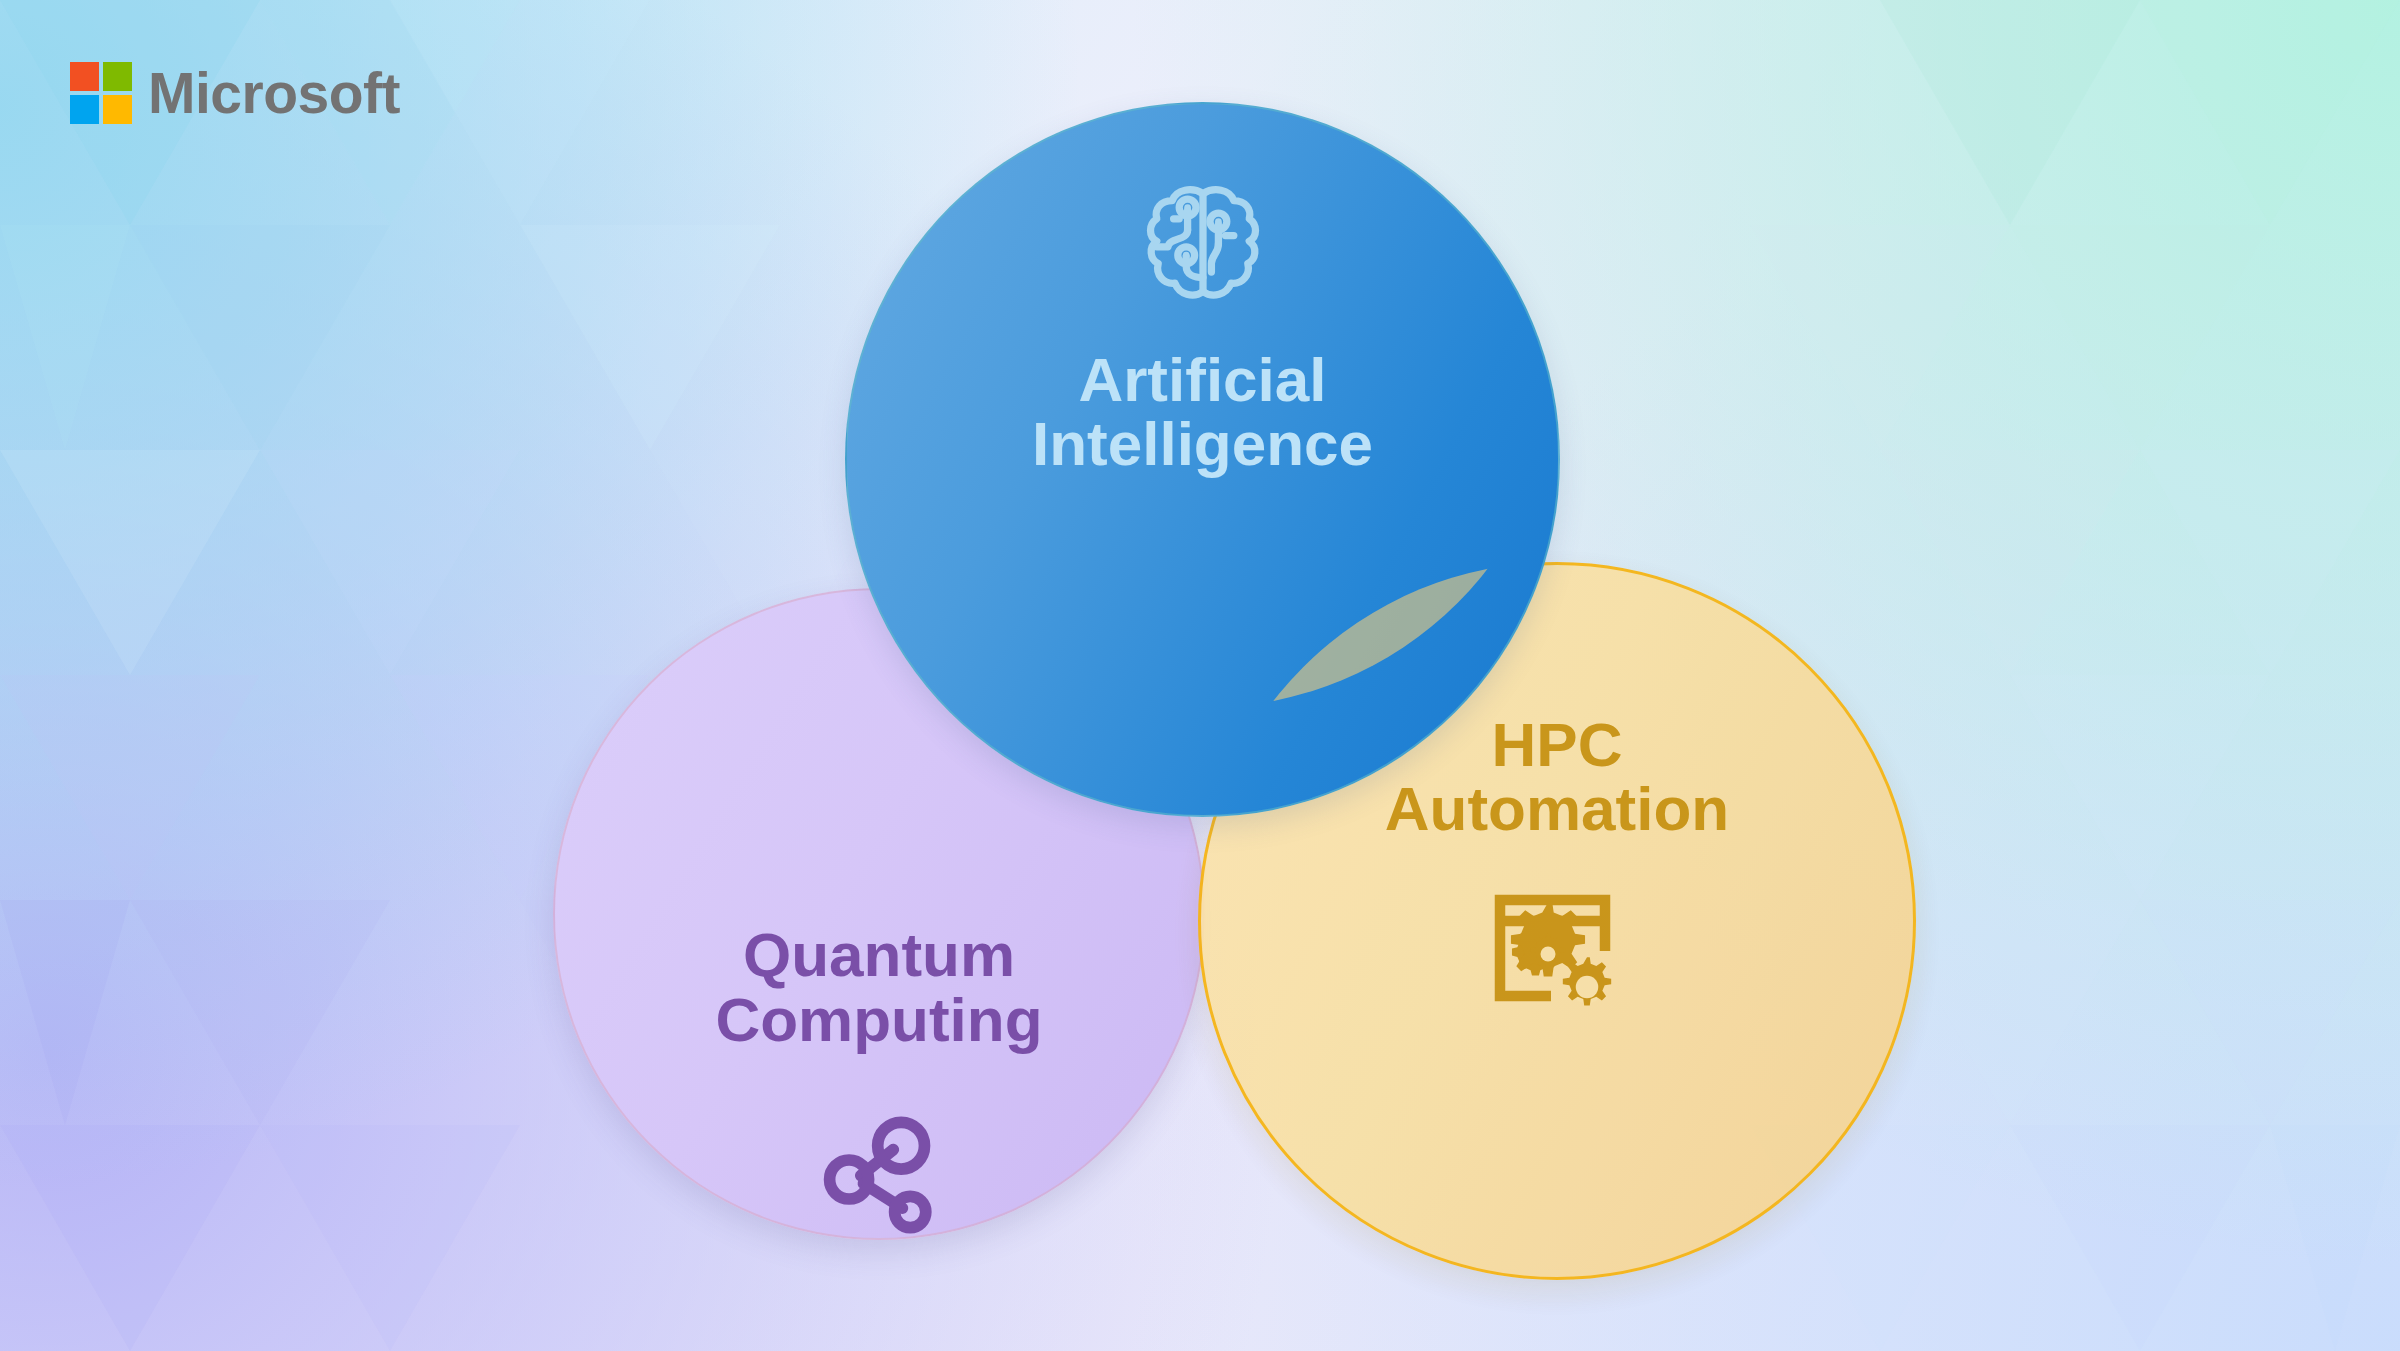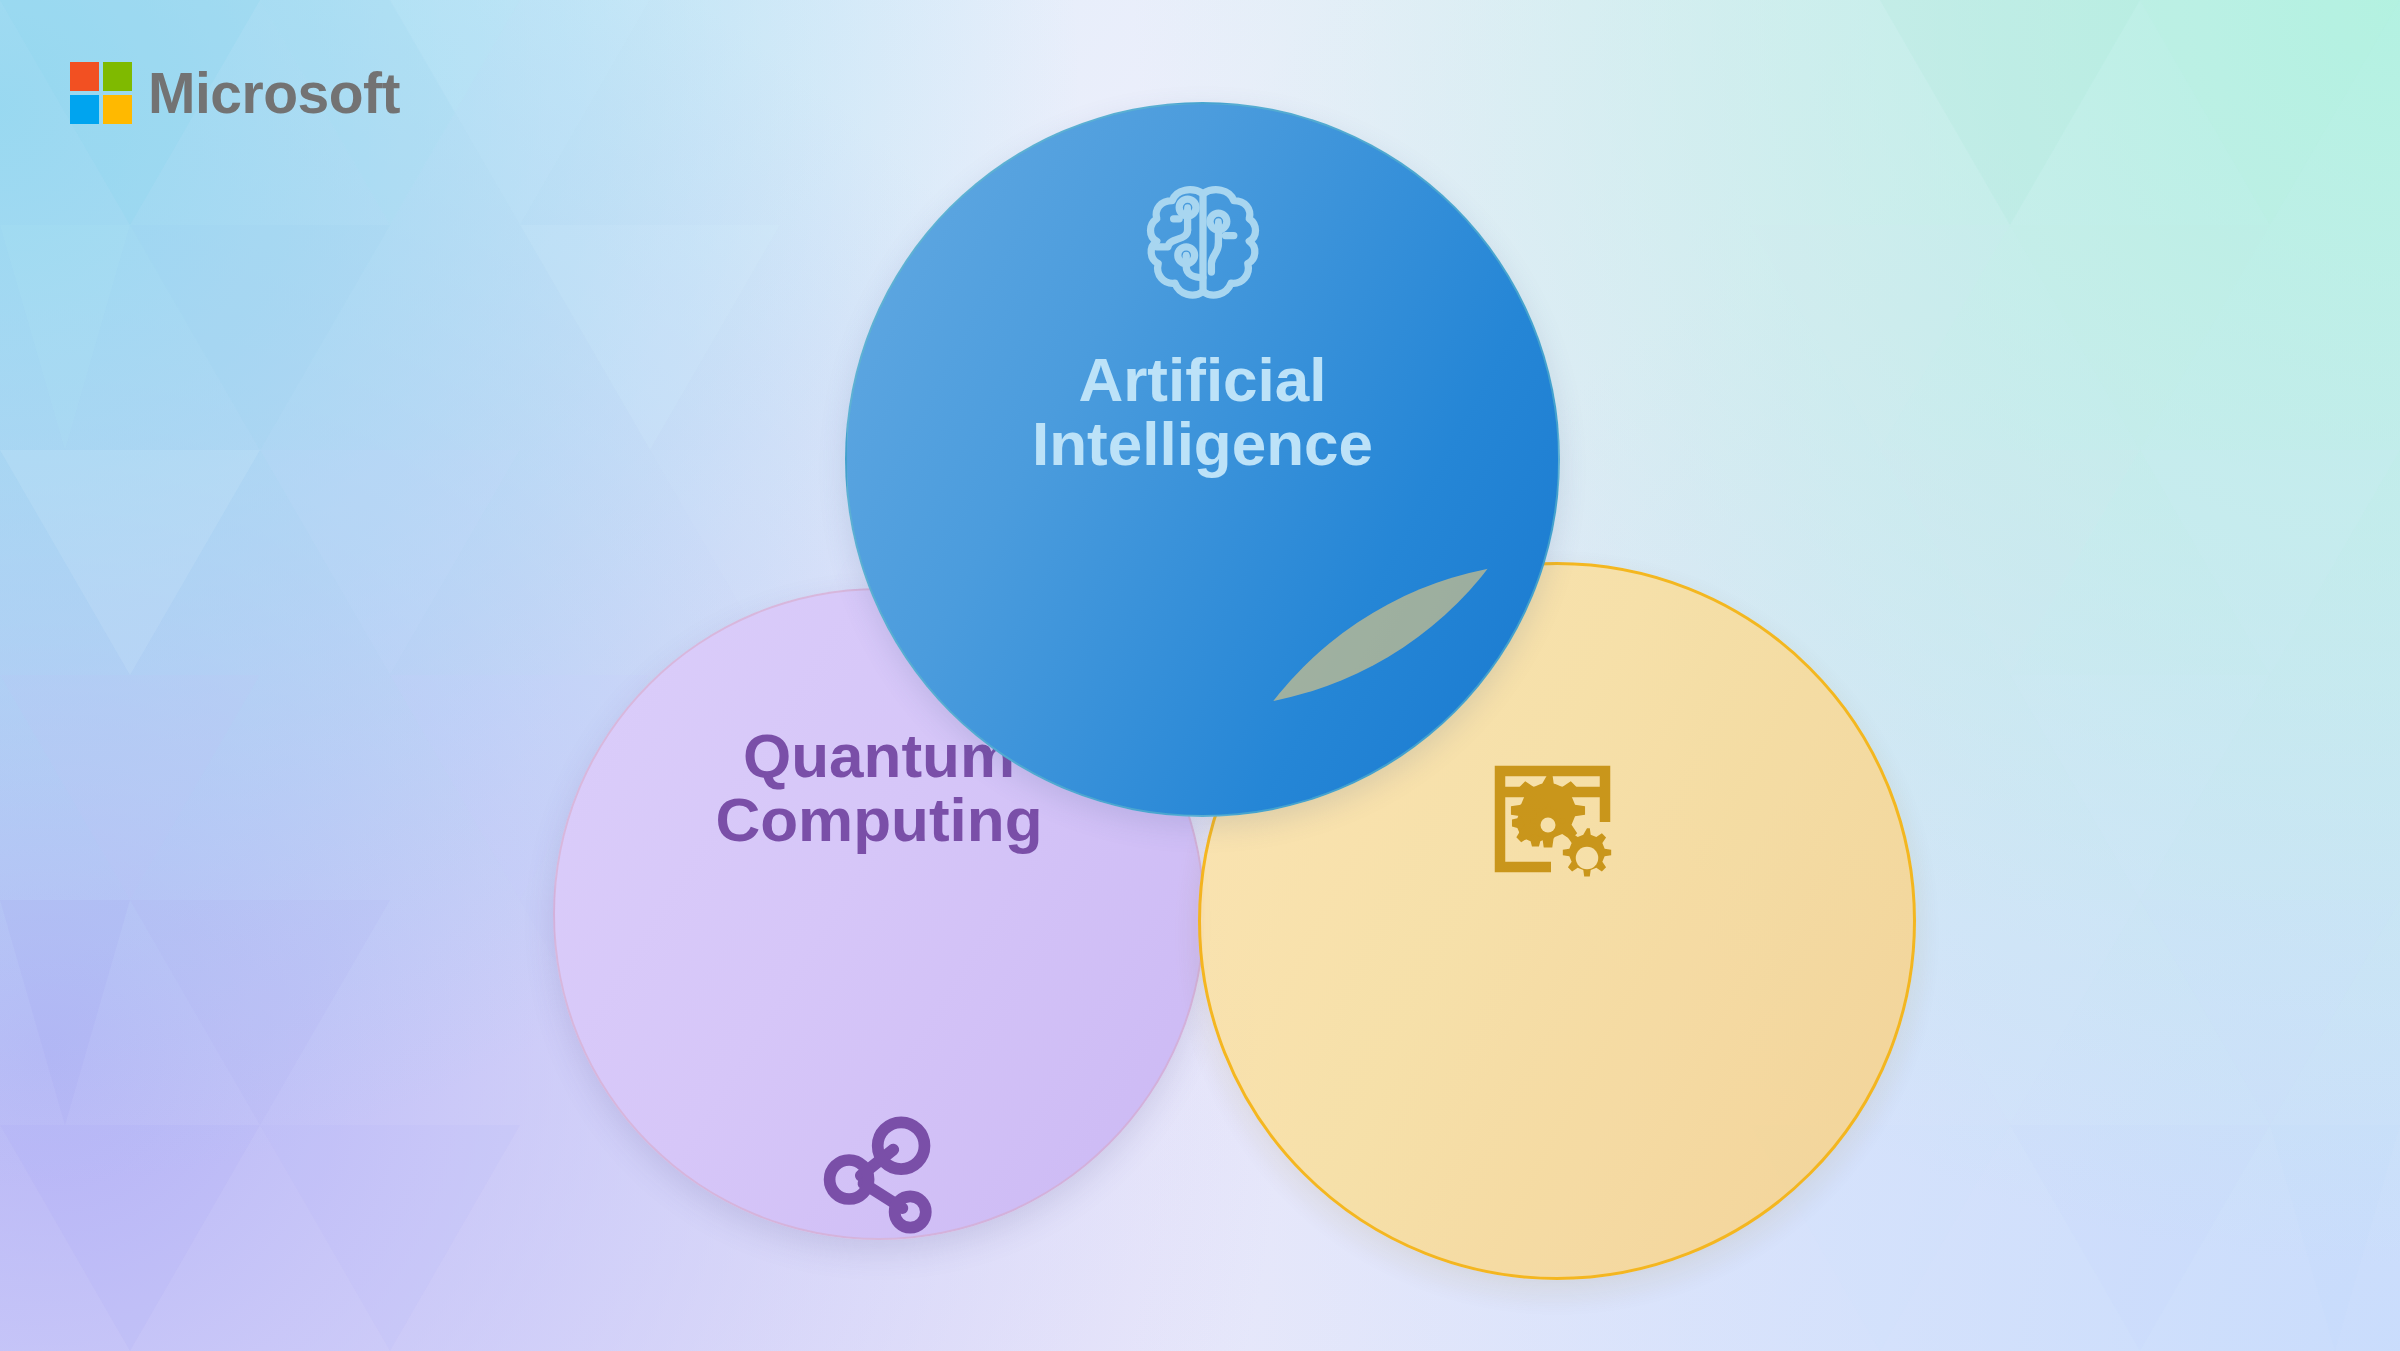--- a/index.html
+++ b/index.html
@@ -113,21 +113,21 @@
   .c-label {
     text-align: center;
     font-weight: 600;
     line-height: 1.04;
     white-space: pre-line;
   }
 
   #ai-inner  { justify-content: flex-start; padding-top: 70px; }
   #ai-inner .c-label  { font-size: 62px; color: #bce2f8; margin-top: 34px; }
 
-  #q-inner  { justify-content: space-between; padding-top: 134px; }
+  #q-inner  { justify-content: flex-end; padding-top: 134px; gap: 16px; }
   #q-inner .c-label   { font-size: 62px; color: #7a4fa8; }
 
   #hpc-inner { justify-content: flex-start; padding-top: 148px; }
   #hpc-inner .c-label { font-size: 62px; color: #c8900a; }
 
   .icon-wrap { display: flex; align-items: center; justify-content: center; }
   #ai-icon-wrap  { width: 140px; height: 140px; }
   #q-icon-wrap   { width: 130px; height: 130px; margin-top: 40px; }
   #hpc-icon-wrap { width: 150px; height: 150px; margin-top: 34px; }
 </style>
@@ -194,20 +194,22 @@
           <circle cx="67" cy="29" r="18" fill="none" stroke="#7a4fa8" stroke-width="9"></circle>
           <circle cx="27" cy="55" r="15" fill="none" stroke="#7a4fa8" stroke-width="9"></circle>
           <circle cx="74" cy="80" r="12" fill="none" stroke="#7a4fa8" stroke-width="9"></circle>
         </svg>
       </div>
     </div>
   </div>
 
   <div class="circle" id="circle-hpc">
     <div class="c-inner" id="hpc-inner">
+      <div class="c-label">HPC
+Automation</div>
       <div class="icon-wrap" id="hpc-icon-wrap">
         <svg viewBox="0 0 100 100" width="150" height="150" aria-hidden="true">
           <g fill="none" stroke="#c8900a" stroke-width="7" stroke-linejoin="miter">
             <polyline points="82,50 82,16 12,16 12,80 46,80"></polyline>
             <line x1="12" y1="30" x2="82" y2="30"></line>
           </g>
 
           <g fill="#c8900a">
             <path d="M46 34 h8 l1.6 6.2 5.4 2.2 5.4-3.4 5.6 5.6 -3.4 5.4 2.2 5.4 6.2 1.6 v8 h-6.2
                      l-2.2 5.4 3.4 5.4 -5.6 5.6 -5.4-3.4 -5.4 2.2 -1.6 6.2 h-8 l-1.6-6.2 -5.4-2.2 -5.4 3.4

